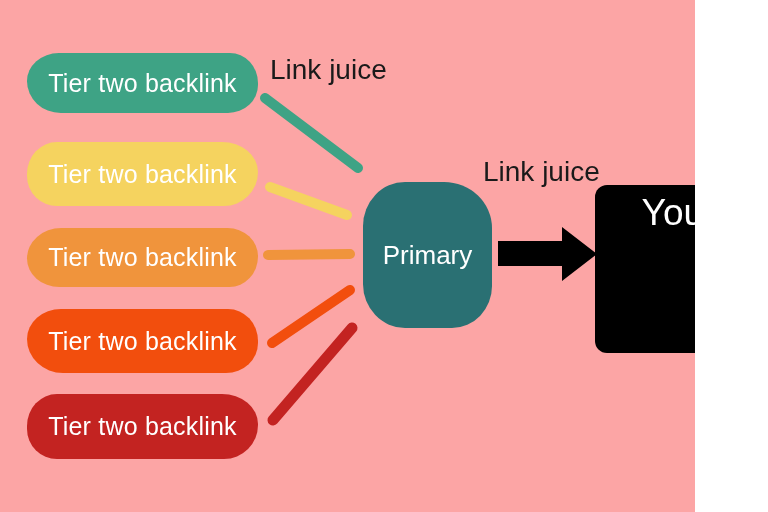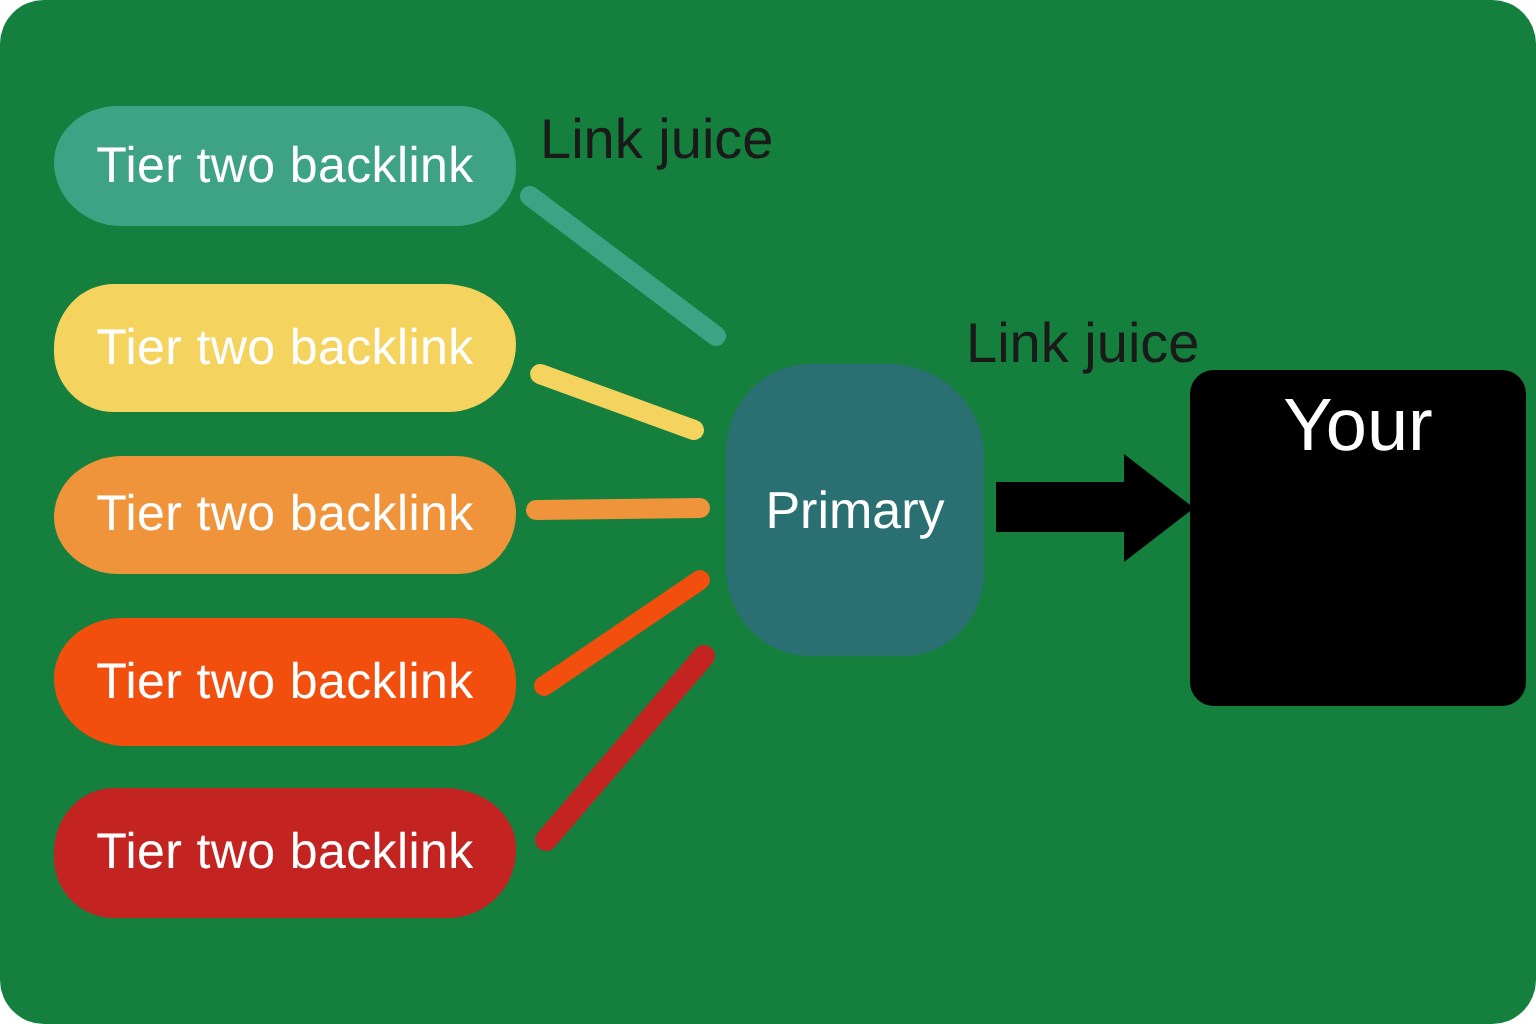--- a/index.html
+++ b/index.html
@@ -3,25 +3,24 @@
 <meta charset="utf-8">
 <style>
   html, body {
     margin: 0;
     padding: 0;
     background: #ffffff;
     font-family: "Liberation Sans", sans-serif;
   }
   .canvas {
     position: relative;
-    width: 768px;
+    width: 695px;
     height: 512px;
-    background: #15803d;
+    background: #fca5a5;
     overflow: hidden;
-    border-radius: 22px;
   }
   .pill {
     position: absolute;
     left: 27px;
     width: 231px;
     display: flex;
     align-items: center;
     justify-content: center;
     color: #ffffff;
     font-size: 25px;

